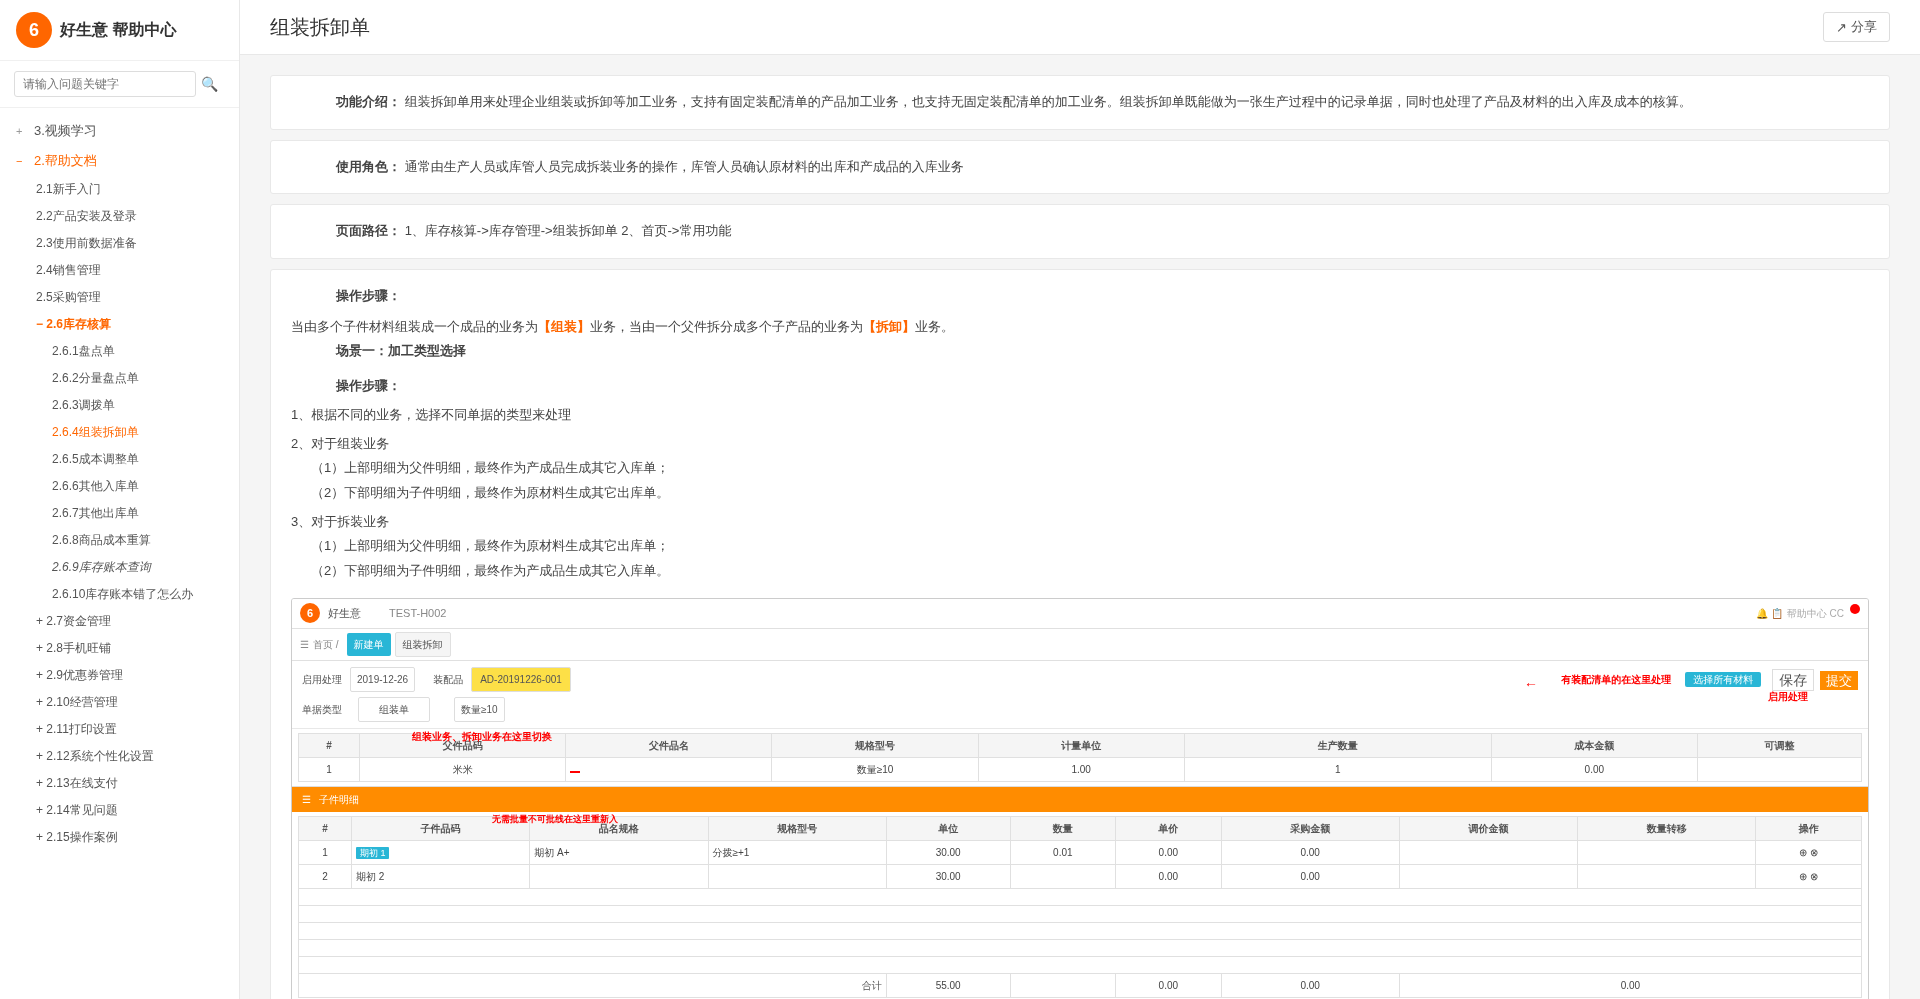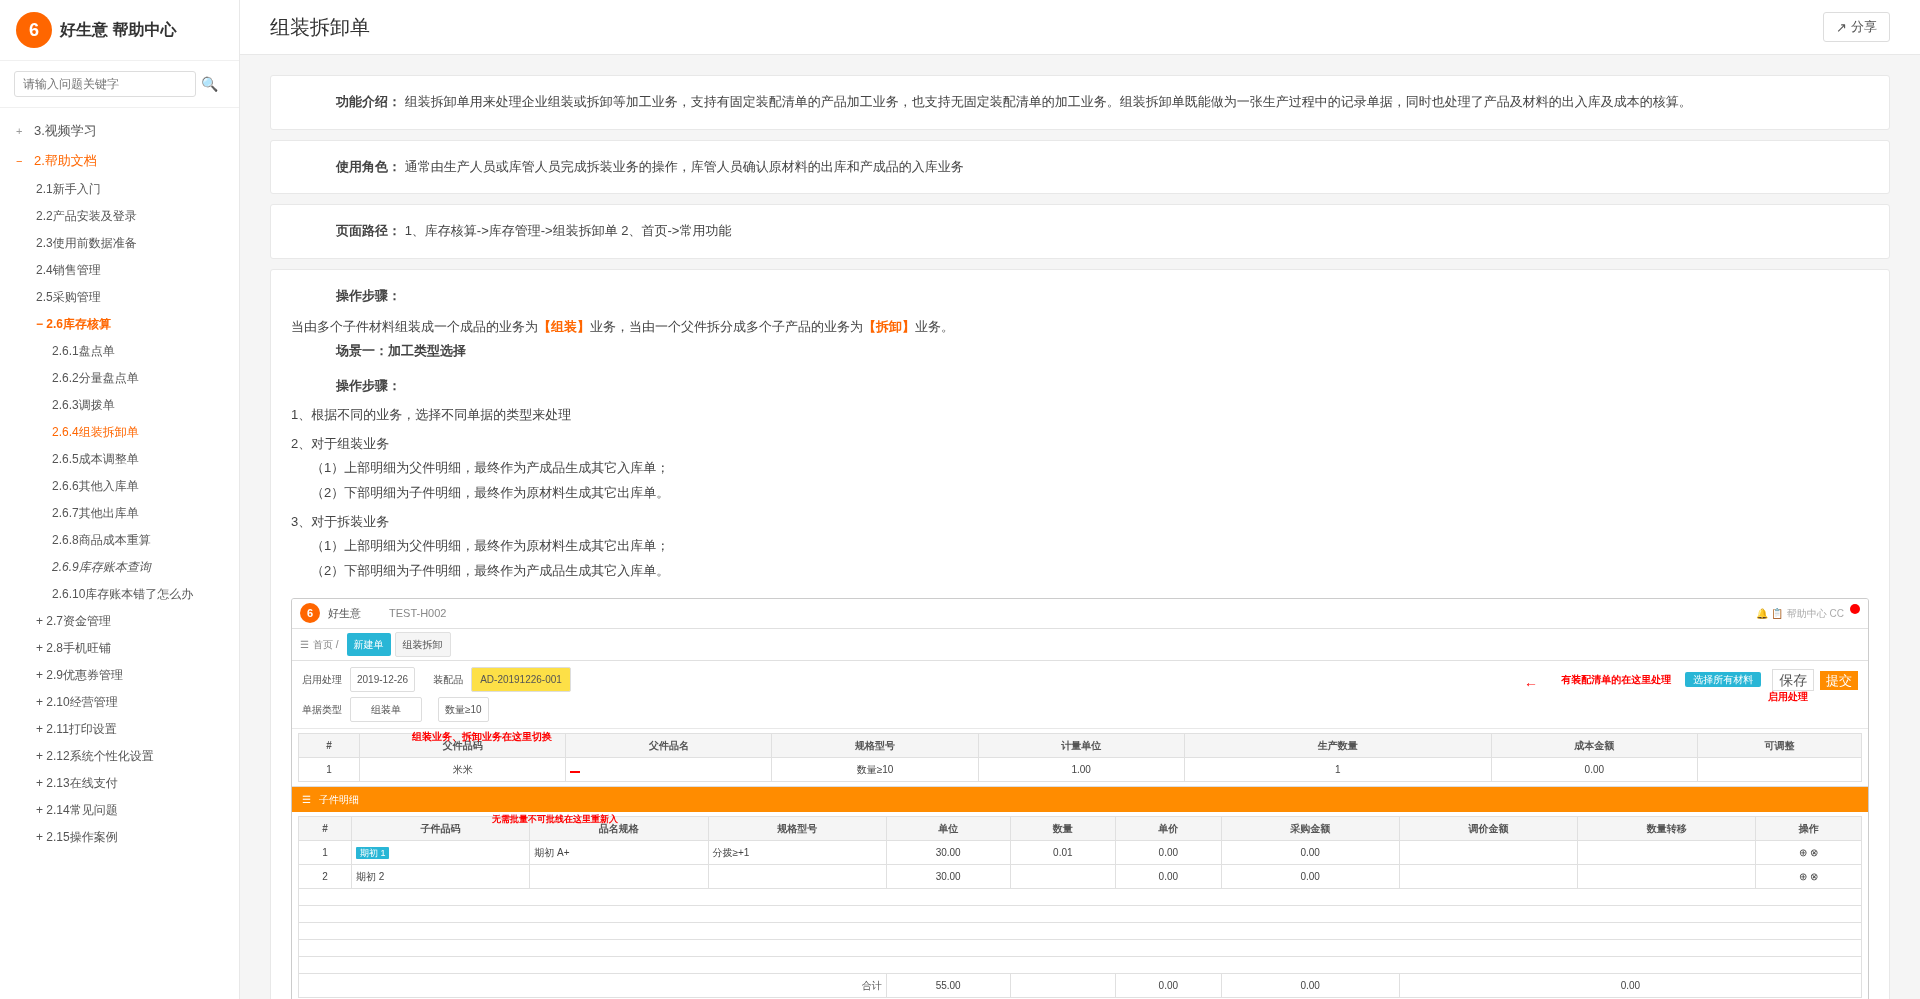--- a/index.html
+++ b/index.html
@@ -331,21 +331,21 @@
             <span style="border:1px solid #ddd;border-radius:2px;padding:2px 8px;font-size:10px;background:#fde047;">AD-20191226-001</span>
             <span style="margin-left:auto; color:red; font-size:10px; font-weight:bold;">有装配清单的在这里处理</span>
             <span style="margin-left:6px;">
               <span style="background:#29b6d6;color:#fff;padding:2px 8px;border-radius:2px;font-size:10px;">选择所有材料</span>
             </span>
             <span style="font-size:10px;">
               <span style="background:#fff;border:1px solid #ddd;padding:2px 6px;font-size:14px;margin-left:3px;">保存</span>
               <span style="background:#ff8c00;color:#fff;padding:2px 6px;font-size:13px;margin-left:3px;">提交</span>
             </span>
           </div>
-          <div style="display:flex; align-items:center; gap:8px; font-size:10px; color:#555;">
+          <div style="display:flex; align-items:center; gap:16px; font-size:10px; color:#555;">
             <span>单据类型</span>
             <span style="border:1px solid #ddd;border-radius:2px;padding:2px 20px;font-size:10px;background:#fff;">组装单</span>
             <span style="margin-left:8px;border:1px solid #ddd;border-radius:2px;padding:2px 6px;font-size:10px;background:#fff;">数量≥10</span>
           </div>
 
           <div style="position:absolute; left:120px; bottom:-18px; color:red; font-size:10px; font-weight:bold; white-space:nowrap; z-index:10;">组装业务、拆卸业务在这里切换</div>
 
           <div style="position:absolute; right:330px; top:8px; color:red; font-size:14px;">←</div>
 
           <div style="position:absolute; right:60px; top:26px; color:red; font-size:10px; font-weight:bold;">启用处理</div>

